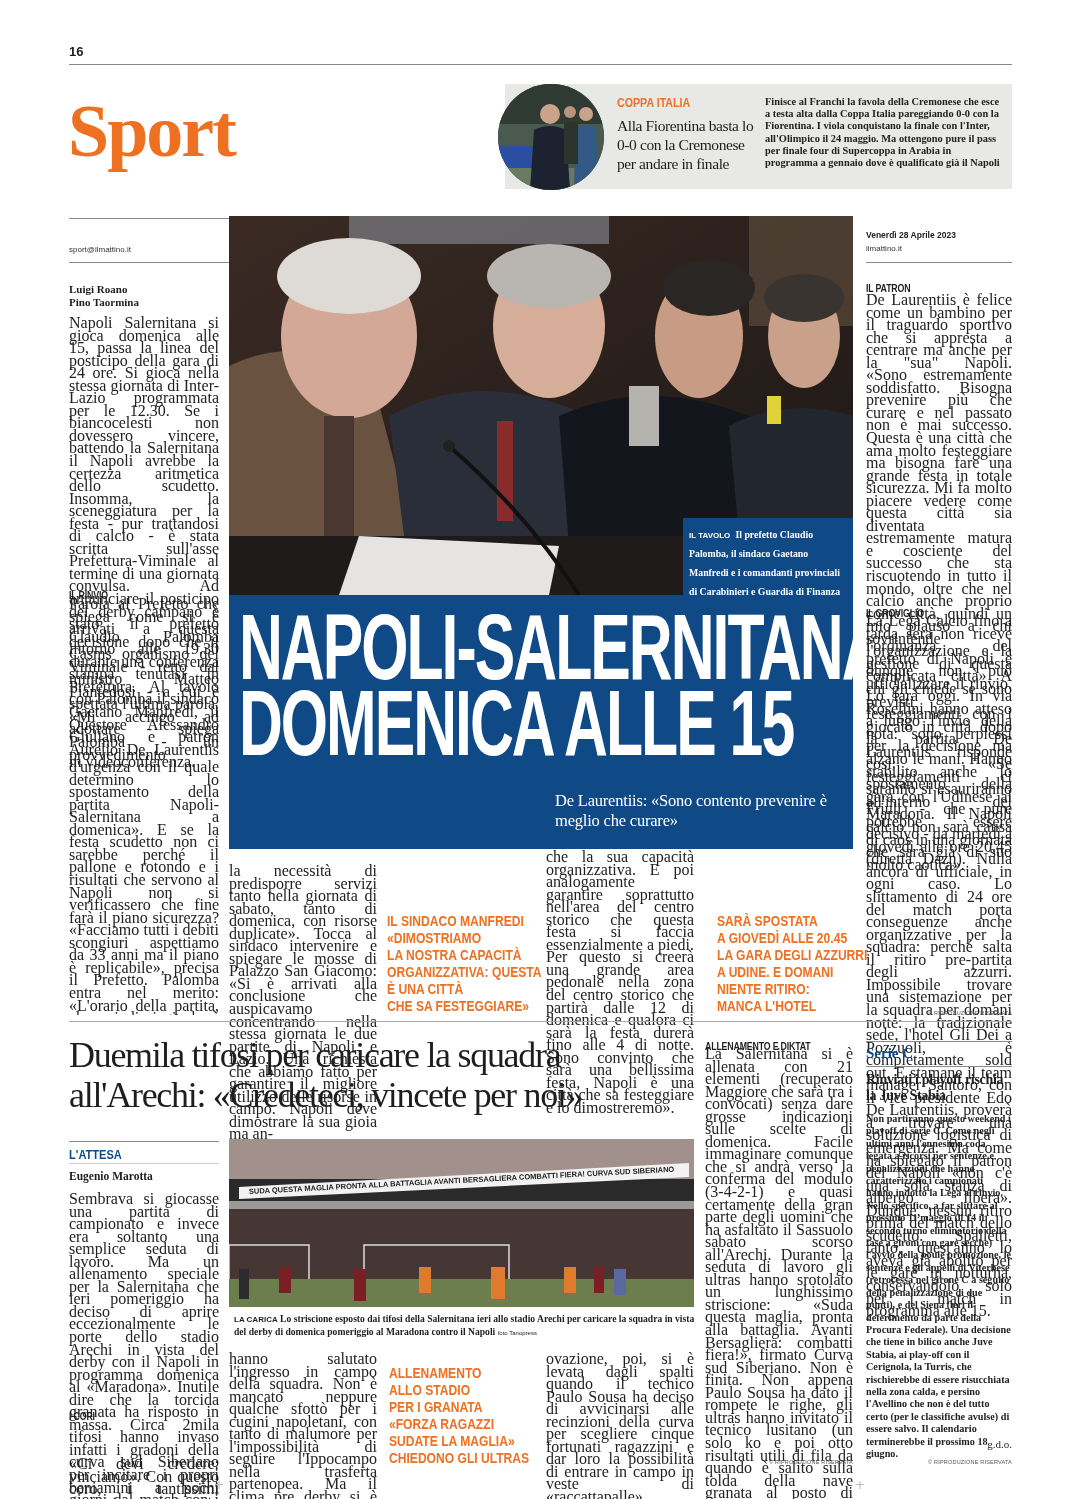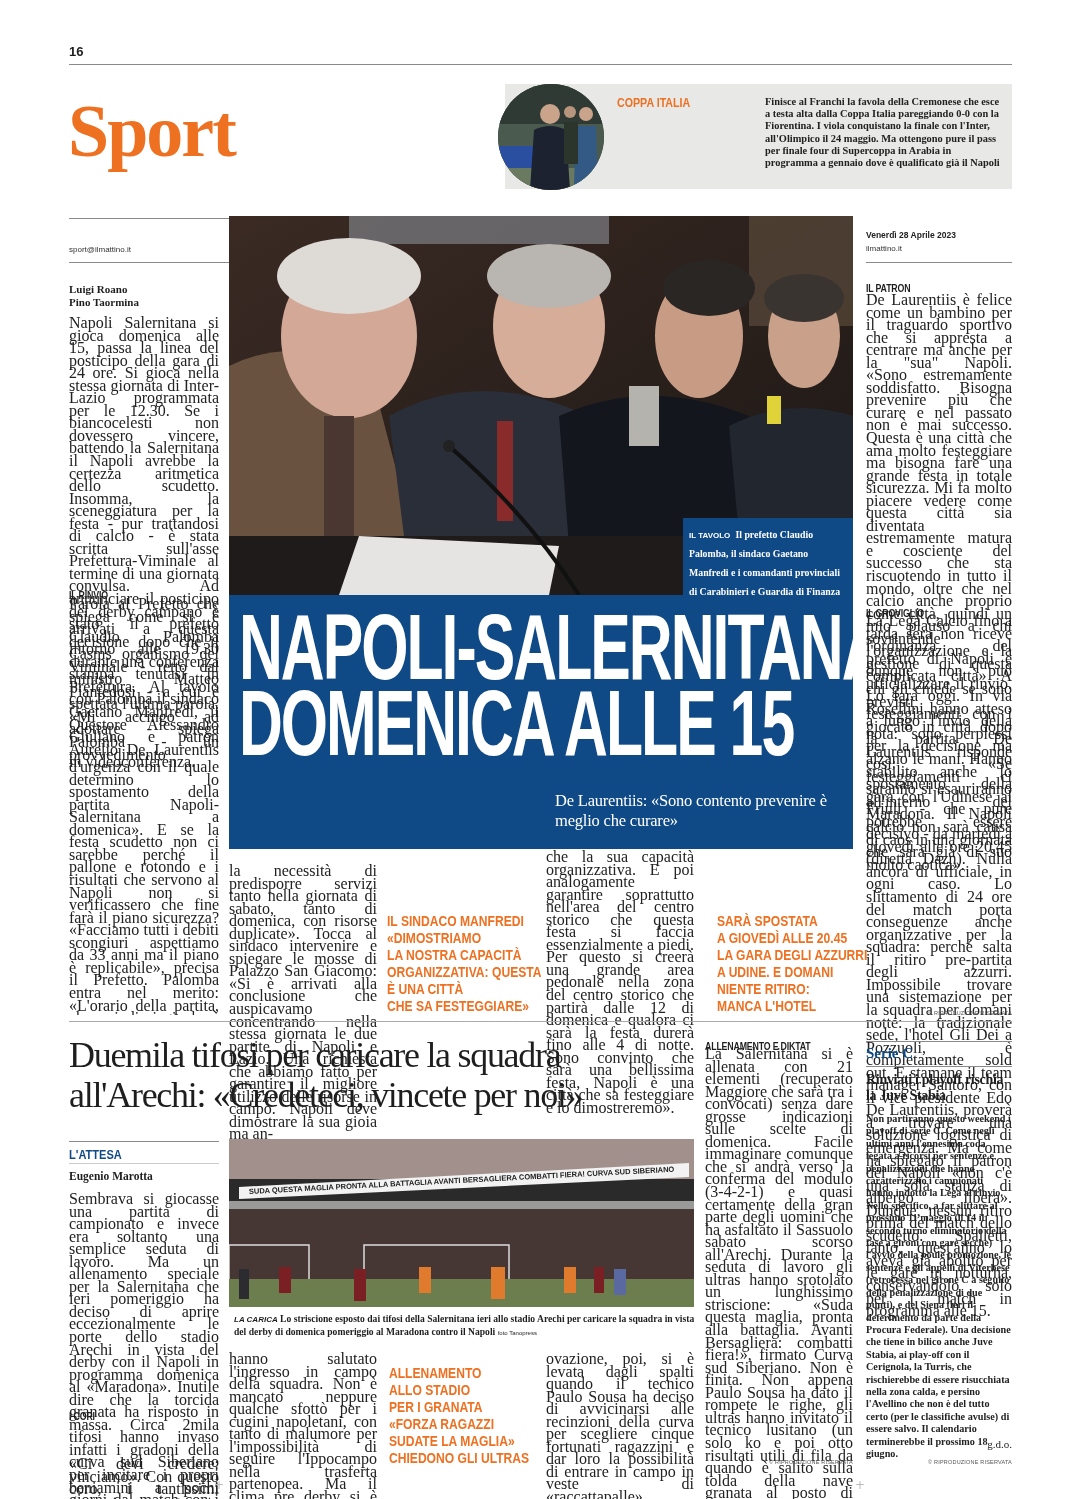--- a/index.html
+++ b/index.html
@@ -35,20 +35,21 @@
       <rect x="0" y="84" width="106" height="22" fill="#6a7a60"></rect>
       <circle cx="52" cy="30" r="10" fill="#c9a38a"></circle>
       <path d="M36 46 Q52 38 68 46 L72 106 L32 106 Z" fill="#1d2230"></path>
       <circle cx="88" cy="30" r="7" fill="#c9a38a"></circle>
       <path d="M78 42 L98 42 L100 100 L76 100 Z" fill="#335a84"></path>
       <circle cx="72" cy="28" r="6" fill="#b8957d"></circle>
       <path d="M66 38 L80 38 L80 80 L66 80Z" fill="#2c352c"></path>
     </svg>
   </div>
   <div class="abs" style="left:112px;top:11px;font-family:'Liberation Sans',sans-serif;font-weight:bold;font-size:13px;color:#ee7021;transform:scaleX(0.82);transform-origin:left;">COPPA ITALIA</div>
+  <div class="abs" style="left:112px;top:32px;width:145px;font-family:'Liberation Serif',serif;font-size:15.5px;line-height:19px;letter-spacing:-0.4px;color:#1e1e1e;">Alla Fiorentina basta lo 0-0 con la Cremonese per andare in finale</div>
   <div class="abs" style="left:260px;top:12px;width:240px;font-family:'Liberation Serif',serif;font-weight:bold;font-size:10.4px;line-height:12.2px;color:#222;">Finisce al Franchi la favola della Cremonese che esce a testa alta dalla Coppa Italia pareggiando 0-0 con la Fiorentina. I viola conquistano la finale con l'Inter, all'Olimpico il 24 maggio. Ma ottengono pure il pass per finale four di Supercoppa in Arabia in programma a gennaio dove è qualificato già il Napoli</div>
 </div>
 
 <div class="rule" style="left:69px;top:218px;width:160px;"></div>
 <div class="abs small-sans" style="left:69px;top:245px;">sport@ilmattino.it</div>
 <div class="rule" style="left:69px;top:262px;width:160px;"></div>
 
 <div class="abs" style="left:866px;top:230px;font-family:'Liberation Sans',sans-serif;font-weight:bold;font-size:8.5px;color:#222;">Venerdì 28 Aprile 2023</div>
 <div class="abs small-sans" style="left:866px;top:244px;">ilmattino.it</div>
 <div class="rule" style="left:866px;top:262px;width:146px;"></div>
@@ -175,21 +176,21 @@
       <rect x="190" y="128" width="12" height="26" fill="#e07a2c"></rect>
       <rect x="262" y="128" width="14" height="32" fill="#e07a2c"></rect>
       <rect x="335" y="128" width="12" height="26" fill="#e07a2c"></rect>
       <rect x="365" y="128" width="10" height="26" fill="#7a1f24"></rect>
       <rect x="385" y="130" width="12" height="26" fill="#5a6aa0"></rect>
       <rect x="10" y="130" width="10" height="30" fill="#2c2c30"></rect>
     </g>
   </svg>
 </div>
 <div class="abs" style="left:234px;top:1313px;width:462px;font-family:'Liberation Serif',serif;font-weight:bold;font-size:9.6px;line-height:11.5px;color:#1e1e1e;">
-  <span style="font-family:'Liberation Sans',sans-serif;font-size:8px;font-style:italic;">LA CARICA</span>
+  <span style="font-family:'Liberation Sans',sans-serif;font-size:8px;">LA CARICA</span>
   <span>Lo striscione esposto dai tifosi della Salernitana ieri allo stadio Arechi per caricare la squadra in vista del derby di domenica pomeriggio al Maradona contro il Napoli</span>
   <span style="font-family:'Liberation Sans',sans-serif;font-weight:normal;font-size:6px;">foto Tanopress</span>
 </div>
 
 <div class="abs serif-body" style="left:229px;top:1353px;width:148px;">hanno salutato l'ingresso in campo della squadra. Non è mancato neppure qualche sfottò per i cugini napoletani, con tanto di malumore per l'impossibilità di seguire l'Ippocampo nella trasferta partenopea. Ma il clima pre derby si è vissuto e sentito fino all'ultimo decibel. Ed anche di più. Un'autentica</div>
 
 <div class="abs" style="left:389px;top:1364px;">
   <div class="orange-q">ALLENAMENTO</div>
   <div class="orange-q">ALLO STADIO</div>
   <div class="orange-q">PER I GRANATA</div>

